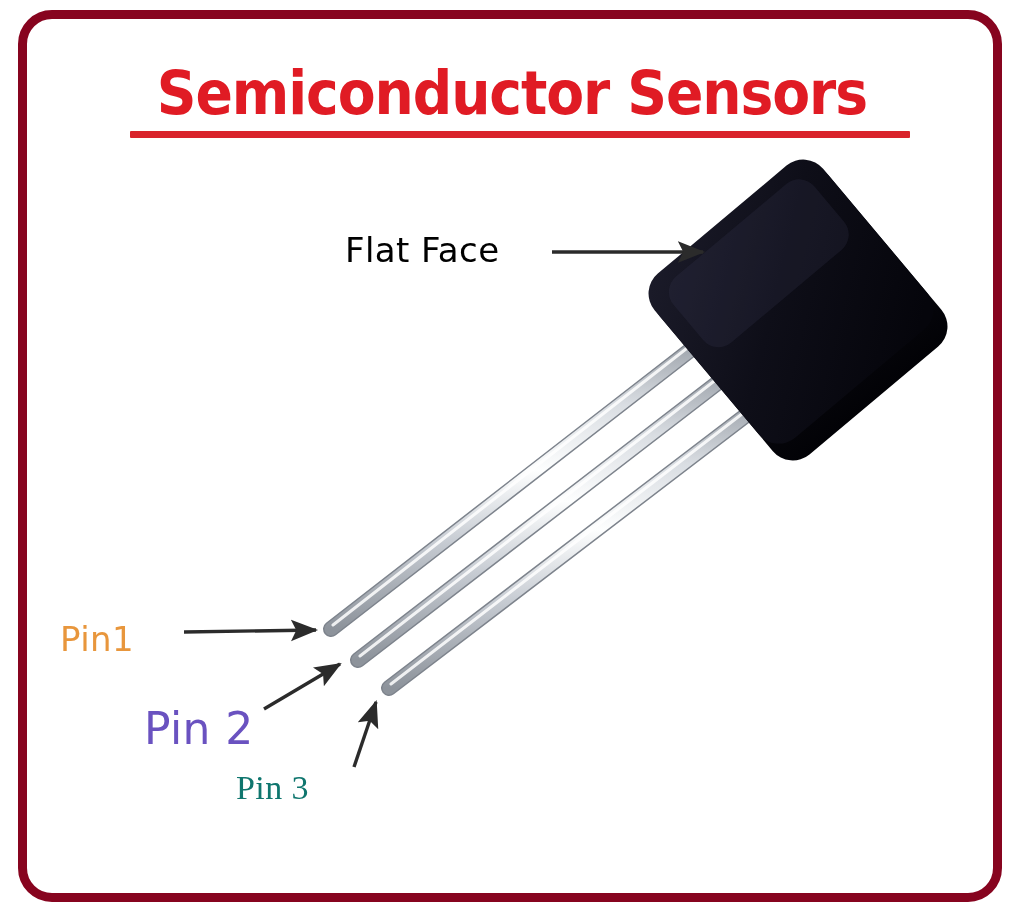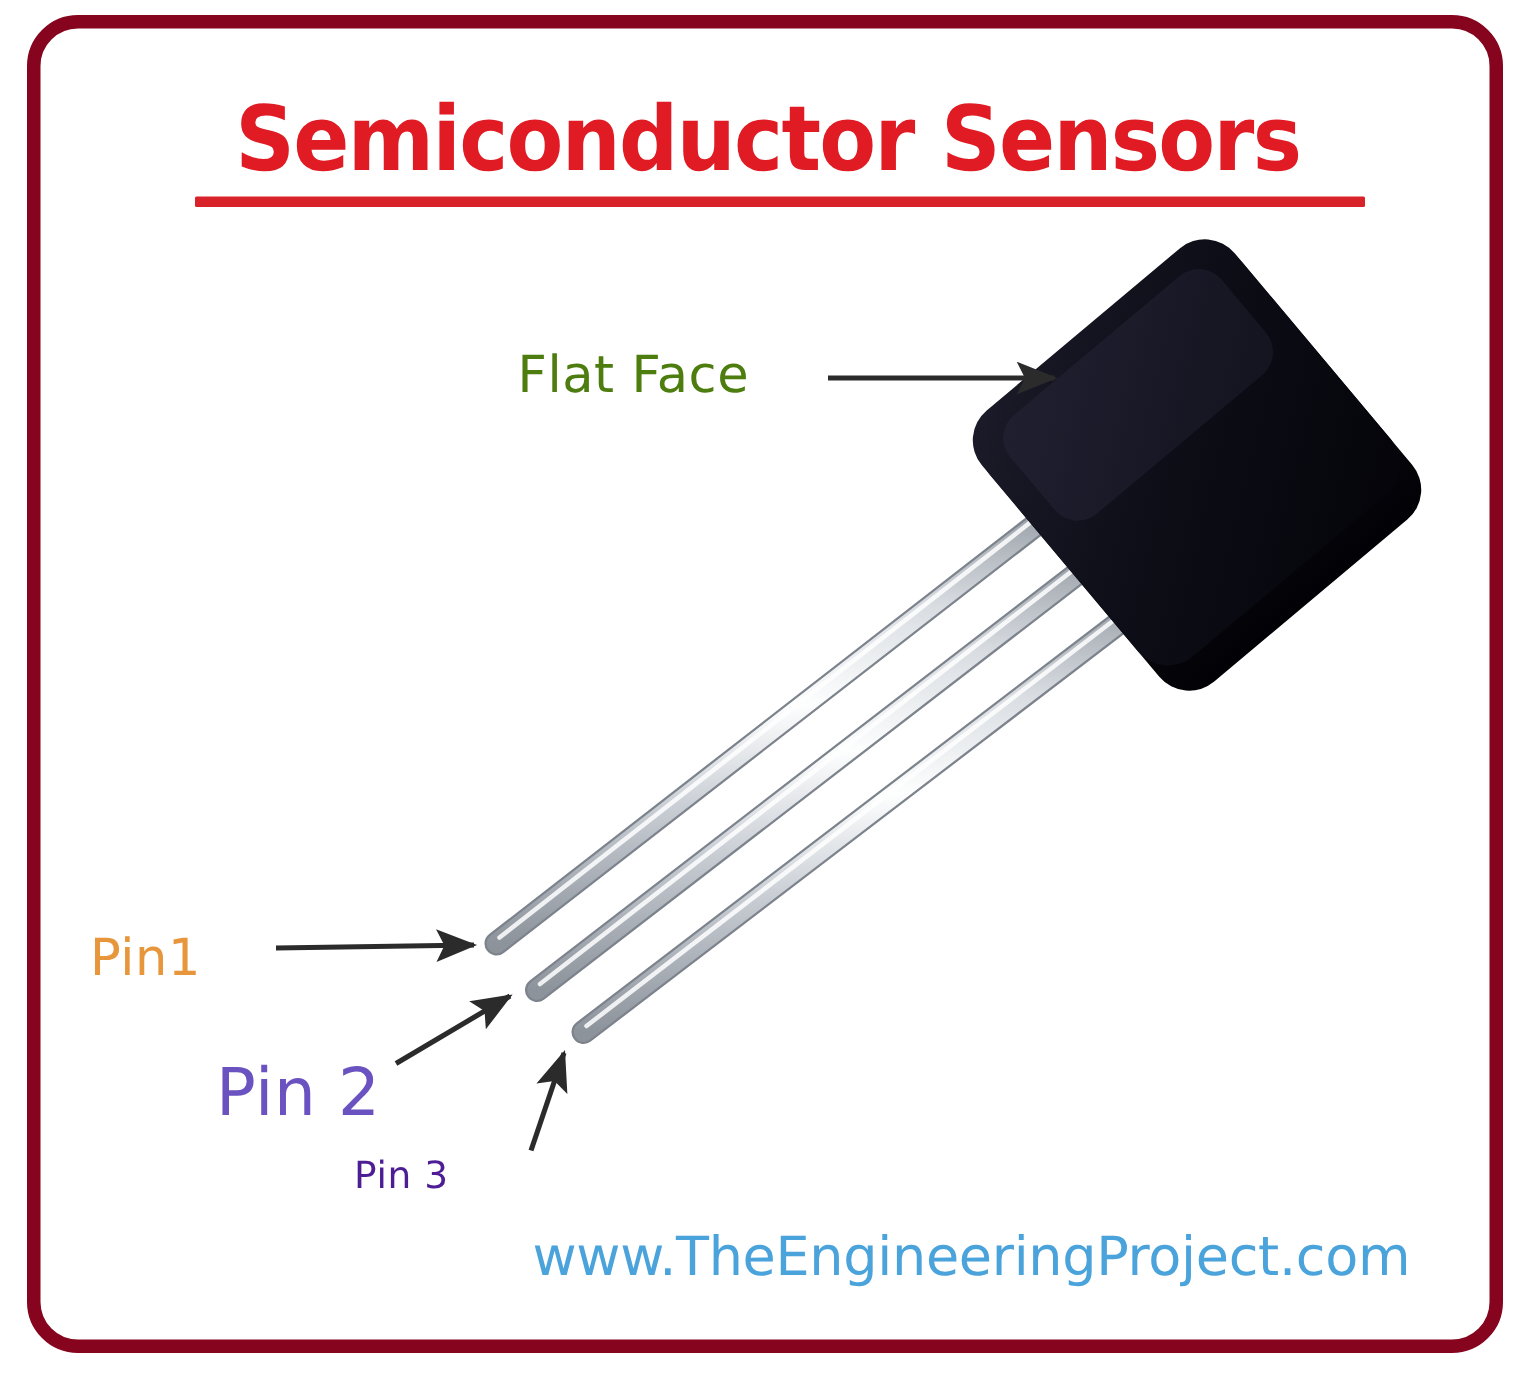--- a/index.html
+++ b/index.html
@@ -76,43 +76,44 @@
   
   .lbl {
     position: absolute;
     font-family: "DejaVu Sans", "Liberation Sans", sans-serif;
     white-space: nowrap;
   }
   .lbl-flatface {
     left: 345px;
     top: 230px;
     font-size: 34px;
-    color: #4d7c0f;
+    color: #000000;
     letter-spacing: 0.4px;
   }
   .lbl-pin1 {
     left: 60px;
     top: 619px;
     font-size: 34px;
     color: #e8963c;
     letter-spacing: 0.4px;
   }
   .lbl-pin2 {
     left: 144px;
     top: 703px;
     font-size: 44px;
     color: #6a52c0;
     letter-spacing: 0.4px;
   }
   .lbl-pin3 {
     left: 236px;
     top: 769px;
-    font-size: 25px;
-    color: #4c1d95;
-    letter-spacing: 0.4px;
+    font-size: 34px;
+    color: #0f766e;
+    letter-spacing: 0.4px;
+    font-family: Liberation Serif, serif;
   }
   .lbl-site {
     left: 355px;
     top: 818px;
     font-size: 36px;
     color: #4ba3db;
     letter-spacing: -0.2px;
   }
 </style>
 </head>
@@ -192,15 +193,14 @@
       <line x1="264" y1="709" x2="340" y2="664" stroke="#2b2b2b" stroke-width="3.4" marker-end="url(#arrowHead)"></line>
       <line x1="354" y1="767" x2="376" y2="702" stroke="#2b2b2b" stroke-width="3.4" marker-end="url(#arrowHead)"></line>
     </g>
   </svg>
 
   <div class="lbl lbl-flatface">Flat Face</div>
   <div class="lbl lbl-pin1">Pin1</div>
   <div class="lbl lbl-pin2">Pin 2</div>
   <div class="lbl lbl-pin3">Pin 3</div>
 
-  <div class="lbl lbl-site">www.TheEngineeringProject.com</div>
 
 </div>
 
 </body></html>

